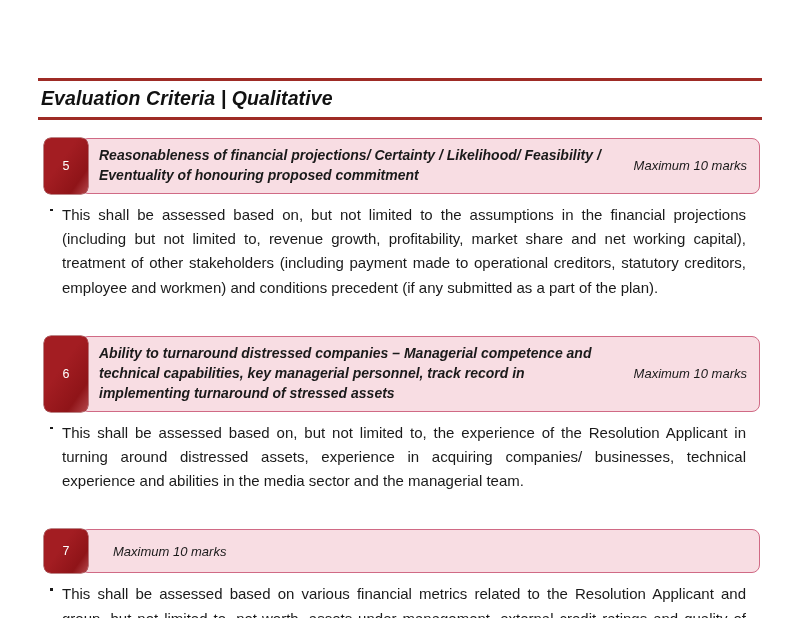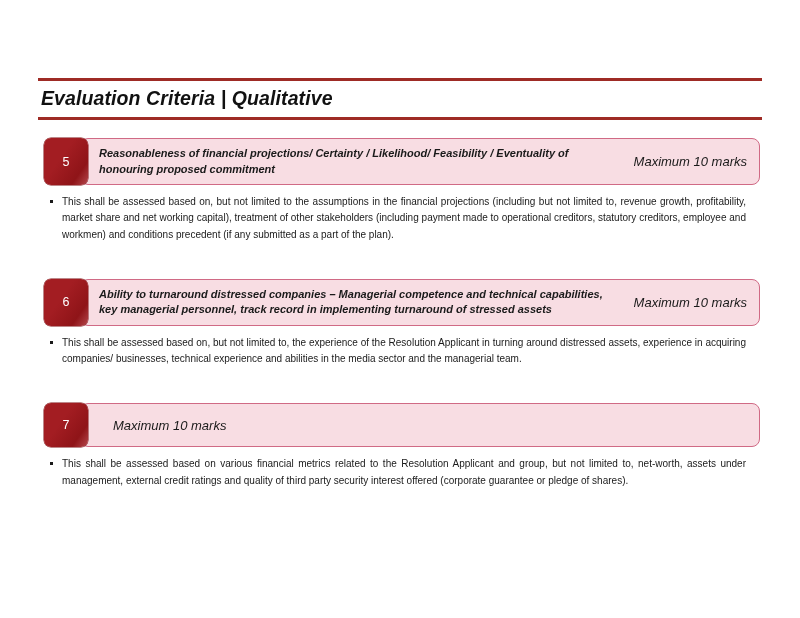--- a/index.html
+++ b/index.html
@@ -89,21 +89,21 @@
     border-radius: 8px;
     display: flex;
     align-items: center;
     justify-content: space-between;
     box-sizing: border-box;
     min-height: 44px;
   }
 
   .bar-text {
     flex: 1 1 auto;
-    font-size: 11px;
+    font-size: 14px;
     font-weight: bold;
     font-style: italic;
     color: #1a1a1a;
     line-height: 1.42;
     padding: 7px 0 7px 0;
     max-width: 520px;
   }
 
   .bar-marks {
     flex: 0 0 auto;
@@ -118,21 +118,21 @@
 
   
   .notes {
     margin: 9px 0 0 4px;
     padding: 0;
     list-style: none;
   }
   .note {
     position: relative;
     padding-left: 14px;
-    font-size: 10px;
+    font-size: 15px;
     line-height: 1.62;
     color: #1a1a1a;
     text-align: justify;
     padding-right: 14px;
   }
   .note .dot {
     position: absolute;
     left: 2px;
     top: 6px;
     width: 2.5px;

